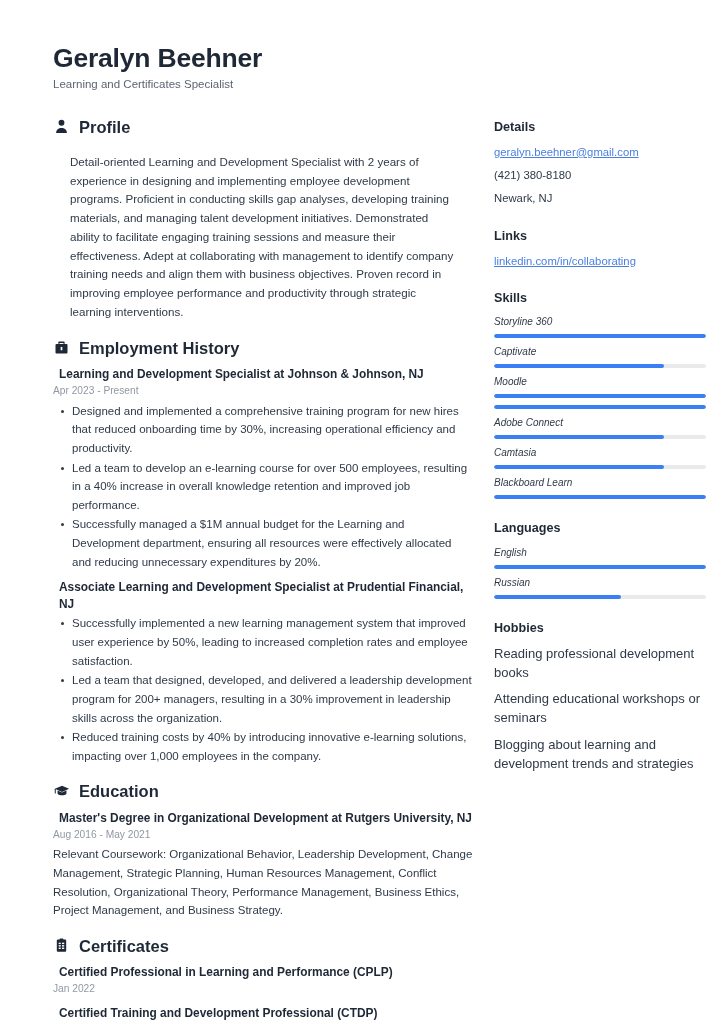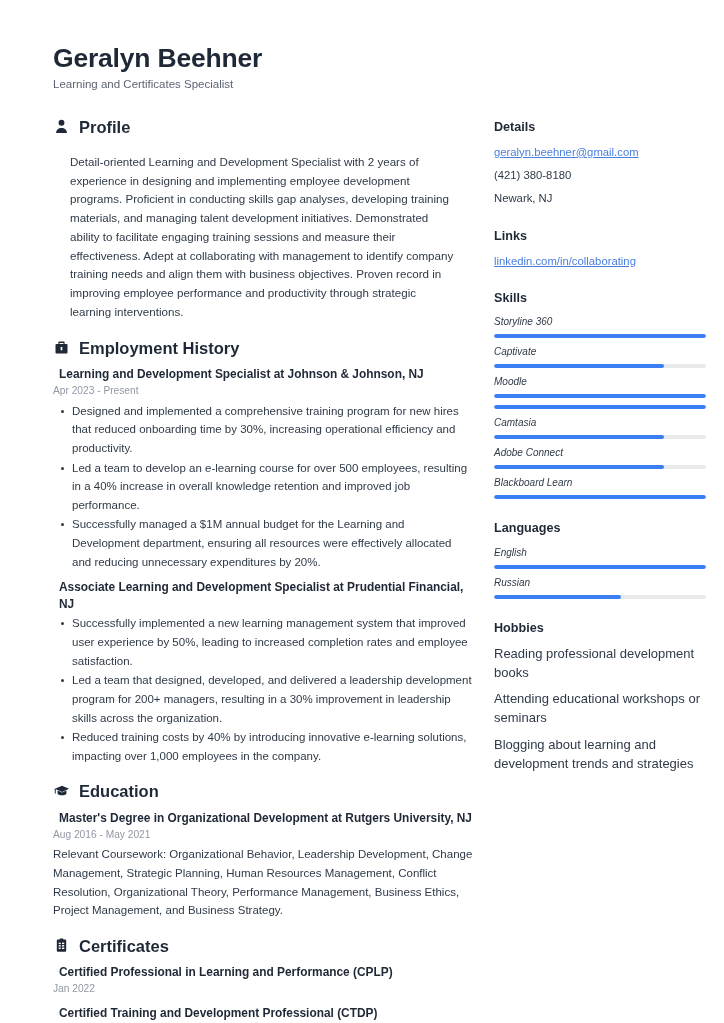--- a/index.html
+++ b/index.html
@@ -321,28 +321,28 @@
           </div>
         </div>
 
         <div class="meter-item">
           <div class="meter-track" style="background: rgb(233, 234, 236);">
             <div class="meter-fill" style="width: 100%; background: rgb(59, 127, 245);"></div>
           </div>
         </div>
 
         <div class="meter-item">
+          <div class="meter-label">Adobe Connect</div>
+          <div class="meter-track" style="background: rgb(233, 234, 236);">
+            <div class="meter-fill" style="width: 80%; background: rgb(59, 127, 245);"></div>
+          </div>
+        </div>
+
+        <div class="meter-item">
           <div class="meter-label">Camtasia</div>
-          <div class="meter-track" style="background: rgb(233, 234, 236);">
-            <div class="meter-fill" style="width: 80%; background: rgb(59, 127, 245);"></div>
-          </div>
-        </div>
-
-        <div class="meter-item">
-          <div class="meter-label">Adobe Connect</div>
           <div class="meter-track" style="background: rgb(233, 234, 236);">
             <div class="meter-fill" style="width: 80%; background: rgb(59, 127, 245);"></div>
           </div>
         </div>
 
         <div class="meter-item">
           <div class="meter-label">Blackboard Learn</div>
           <div class="meter-track" style="background: rgb(233, 234, 236);">
             <div class="meter-fill" style="width: 100%; background: rgb(59, 127, 245);"></div>
           </div>

